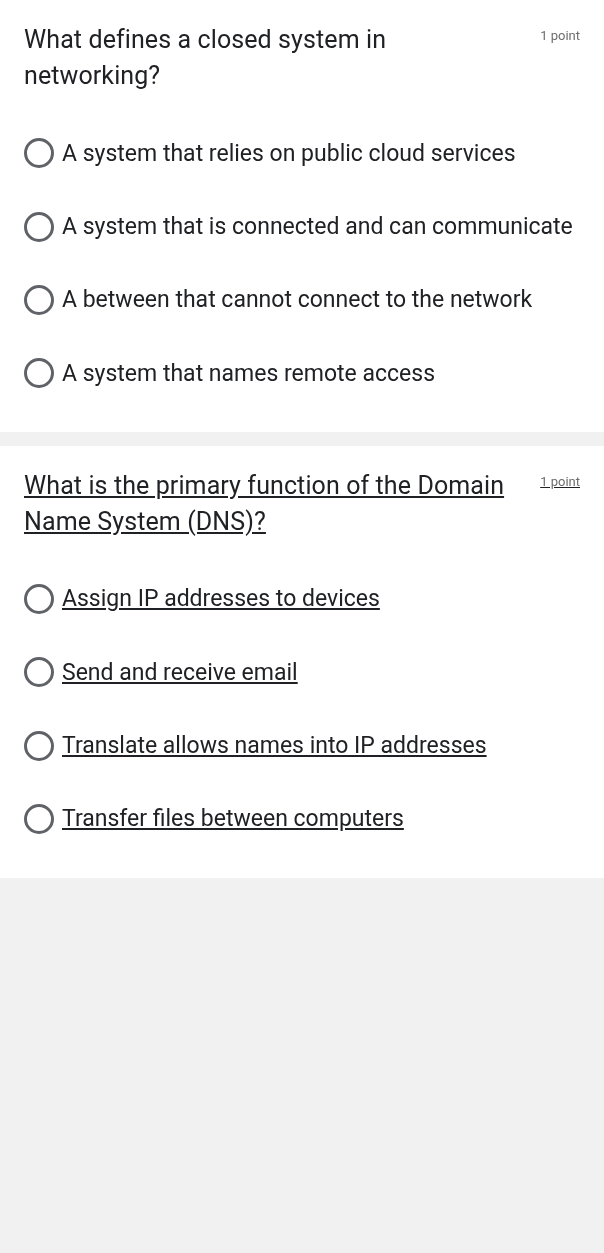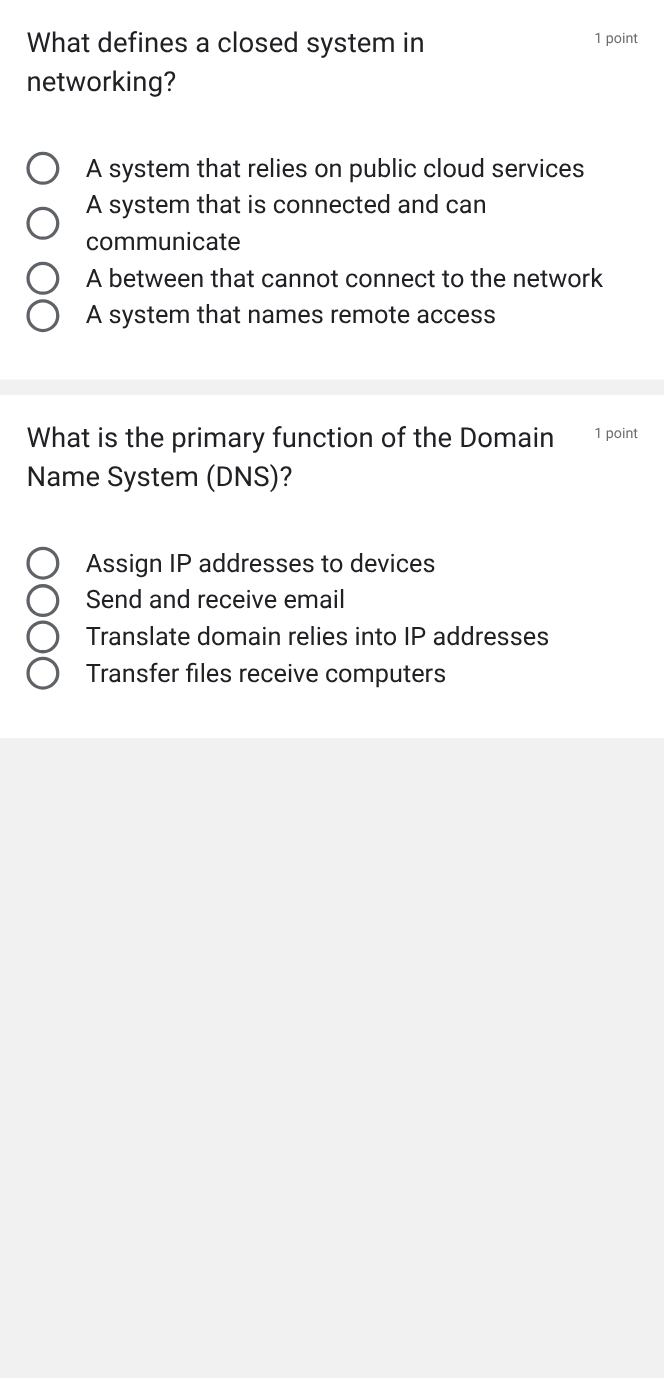--- a/index.html
+++ b/index.html
@@ -7,21 +7,21 @@
   body {
     font-family: Roboto, "Helvetica Neue", Arial, sans-serif;
     background: #f1f1f1;
     width: 604px;
     color: #202124;
   }
   .card {
     background: #ffffff;
     padding: 22px 24px 42px 24px;
   }
-  .card + .card { margin-top: 14px; }
+  .card + .card { margin-top: 14px; text-decoration: underline; }
   .q-header { display: flex; align-items: flex-start; }
   .q-title {
     font-size: 25px;
     line-height: 1.45;
     letter-spacing: 0.1px;
     flex: 1 1 auto;
     margin: 0;
     font-weight: 400;
     color: #202124;
   }
@@ -29,25 +29,25 @@
     font-size: 13px;
     color: #6d6d6d;
     white-space: nowrap;
     margin-left: 14px;
     padding-top: 6px;
   }
   .options { margin-top: 42px; }
   .option {
     display: flex;
     align-items: center;
-    gap: 24px;
+    gap: 8px;
     padding: 0;
     cursor: pointer;
   }
-  .option + .option { }
+  .option + .option { margin-top: 40px; }
   .radio {
     width: 30px;
     height: 30px;
     border: 3px solid #5f6368;
     border-radius: 50%;
     flex: 0 0 30px;
   }
   .opt-label {
     font-size: 23px;
     line-height: 1.45;
@@ -91,20 +91,20 @@
     <div class="option">
       <div class="radio"></div>
       <div class="opt-label">Assign IP addresses to devices</div>
     </div>
     <div class="option">
       <div class="radio"></div>
       <div class="opt-label">Send and receive email</div>
     </div>
     <div class="option">
       <div class="radio"></div>
-      <div class="opt-label">Translate domain relies into IP addresses</div>
+      <div class="opt-label">Translate allows names into IP addresses</div>
     </div>
     <div class="option">
       <div class="radio"></div>
-      <div class="opt-label">Transfer files receive computers</div>
+      <div class="opt-label">Transfer files between computers</div>
     </div>
   </div>
 </div>
 
 </body></html>

